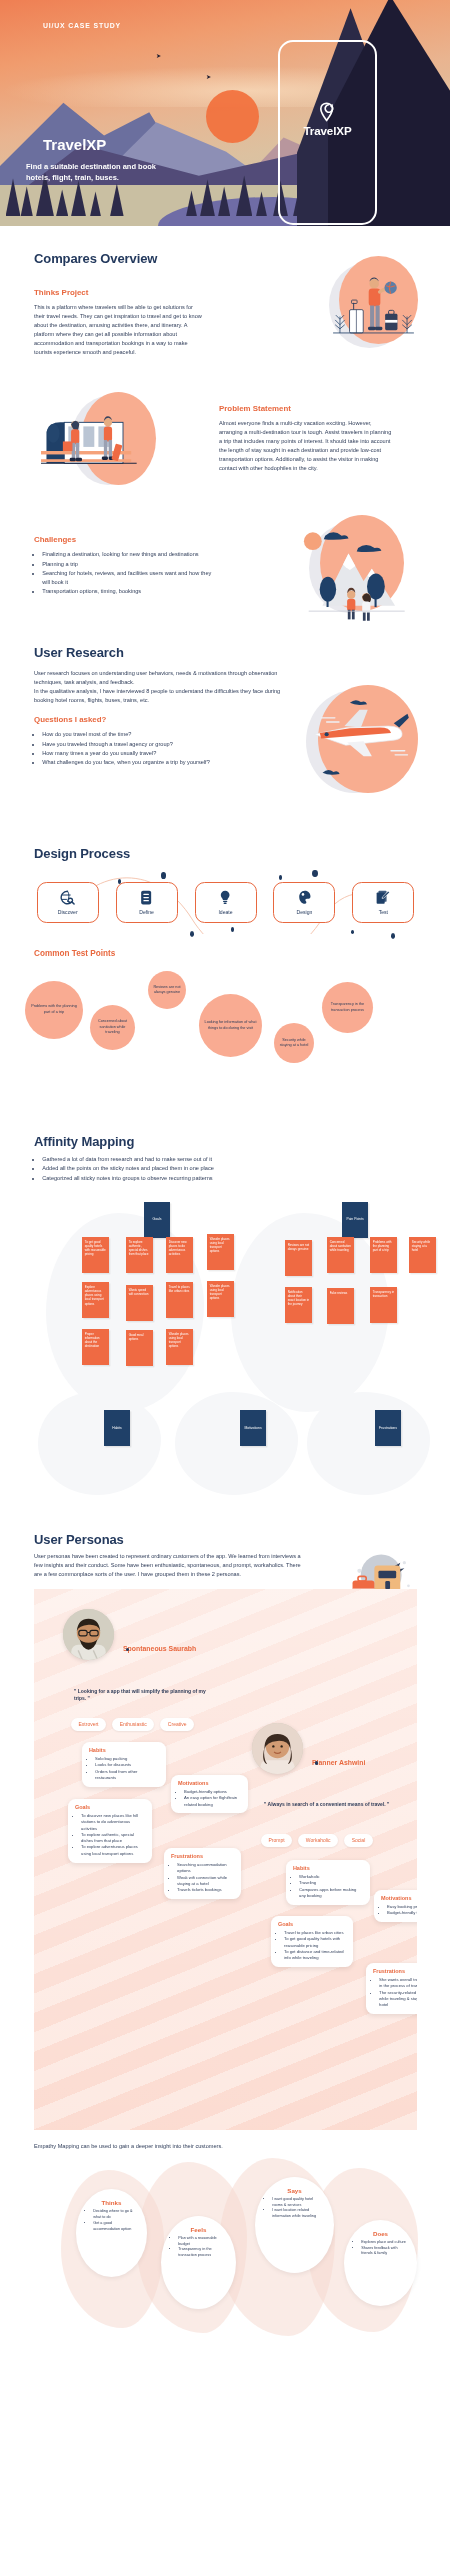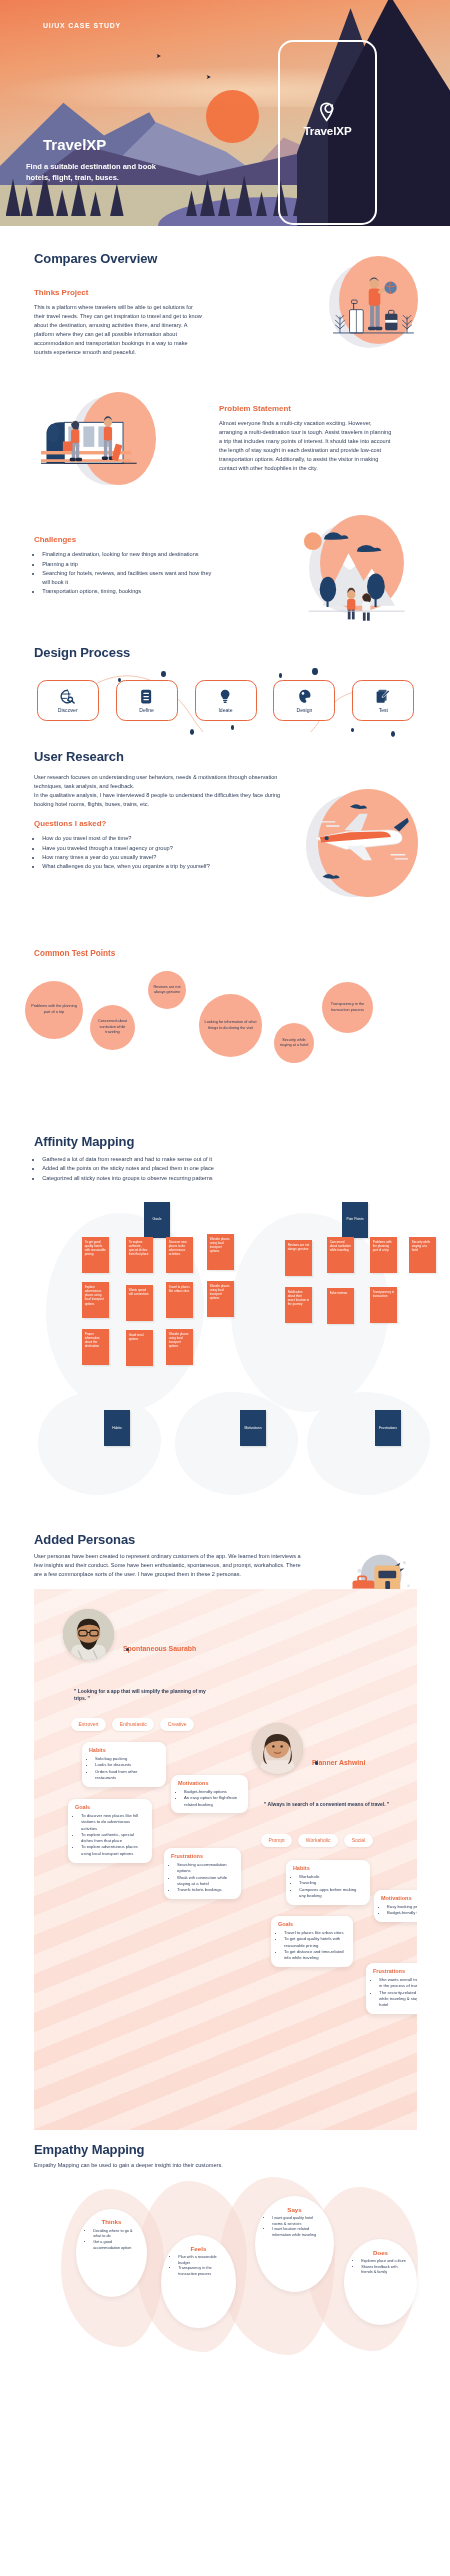--- a/index.html
+++ b/index.html
@@ -351,85 +351,20 @@
         <circle cx="104" cy="120" r="6" fill="#e5ac82"></circle>
         <path d="M98 119 q6 -10 12 -1 q2 6 -1 9 q-9 2 -11 -8z" fill="#3b2b24"></path>
         <rect x="98" y="126" width="12" height="18" rx="4" fill="#f5f6f8"></rect>
         <rect x="99" y="142" width="4" height="12" fill="#33405c"></rect>
         <rect x="105" y="142" width="4" height="12" fill="#33405c"></rect>
         <line x1="20" y1="140" x2="160" y2="140" stroke="#c8cbd4" stroke-width="1.2"></line>
       </svg>
     </div>
   </div>
 
-  <div class="section process">
-    <h2 class="sec-title">Design Process</h2>
-
-    <div class="process-row">
-      <svg class="swoosh" viewBox="0 0 500 92" preserveAspectRatio="none">
-        <path d="M10 70 C 60 -10, 150 -10, 200 70 C 250 150, 340 150, 390 70 C 420 22, 470 22, 492 60" stroke="#f3c3ad" stroke-width="1.4" fill="none"></path>
-      </svg>
-      <span class="dot" style="width:3.4px;height:4.8px;left:84px;top:-2.7px;"></span>
-      <span class="dot" style="width:4.8px;height:6.2px;left:127px;top:-9.6px;"></span>
-      <span class="dot" style="width:3.4px;height:4.8px;left:245px;top:-6.9px;"></span>
-      <span class="dot" style="width:5.5px;height:6.9px;left:278px;top:-12.3px;"></span>
-      <span class="dot" style="width:4.1px;height:5.5px;left:156px;top:49px;"></span>
-      <span class="dot" style="width:3.4px;height:4.8px;left:197px;top:45px;"></span>
-      <span class="dot" style="width:3.4px;height:4.1px;left:317px;top:48px;"></span>
-      <span class="dot" style="width:4.1px;height:5.5px;left:357px;top:51px;"></span>
-
-      <div class="proc-card">
-        <svg width="15" height="15" viewBox="0 0 24 24">
-          <path d="M12 2a10 10 0 1 0 5 18.6" stroke="#1f4068" stroke-width="2.2" fill="none" stroke-linecap="round"></path>
-          <path d="M12 2c3 3 3 12 0 17 M3 8h14 M3 15h8" stroke="#1f4068" stroke-width="1.6" fill="none"></path>
-          <circle cx="16.5" cy="16.5" r="4.5" fill="#1f4068"></circle>
-          <circle cx="16.5" cy="16.5" r="2.2" fill="#fff"></circle>
-          <line x1="19" y1="19" x2="22.5" y2="22.5" stroke="#1f4068" stroke-width="2.4" stroke-linecap="round"></line>
-        </svg>
-        <span class="lbl">Discover</span>
-      </div>
-
-      <div class="proc-card">
-        <svg width="12.3" height="15" viewBox="0 0 18 24">
-          <rect x="1" y="1" width="16" height="22" rx="3" fill="#1f4068"></rect>
-          <rect x="4.5" y="6" width="9" height="2" rx="1" fill="#fff"></rect>
-          <rect x="4.5" y="11" width="9" height="2" rx="1" fill="#fff"></rect>
-          <rect x="4.5" y="16" width="9" height="2" rx="1" fill="#fff"></rect>
-        </svg>
-        <span class="lbl">Define</span>
-      </div>
-
-      <div class="proc-card">
-        <svg width="12.3" height="15" viewBox="0 0 18 24">
-          <path d="M9 1 a7 7 0 0 1 7 7 c0 4 -3 5 -3.5 8 h-7 C5 13 2 12 2 8 a7 7 0 0 1 7 -7z" fill="#1f4068"></path>
-          <rect x="5.5" y="17" width="7" height="2" rx="1" fill="#1f4068"></rect>
-          <rect x="6.5" y="20" width="5" height="2.4" rx="1.2" fill="#1f4068"></rect>
-        </svg>
-        <span class="lbl">Ideate</span>
-      </div>
-
-      <div class="proc-card">
-        <svg width="13.7" height="15" viewBox="0 0 20 24">
-          <path d="M10 1 C4 1 1 6 1 11 c0 6 4 11 9 11 c3 0 3 -3 1.5 -4.5 C10 16 11 14 13.5 14 H16 c2.2 0 3 -2 3 -4 C19 5 15.5 1 10 1z" fill="#1f4068"></path>
-          <circle cx="7" cy="7" r="2.1" fill="#fff"></circle>
-        </svg>
-        <span class="lbl">Design</span>
-      </div>
-
-      <div class="proc-card">
-        <svg width="13.7" height="15" viewBox="0 0 22 24">
-          <rect x="1" y="4" width="13" height="18" rx="1.5" fill="#1f4068"></rect>
-          <rect x="4" y="1" width="13" height="18" rx="1.5" fill="#1f4068" opacity=".85"></rect>
-          <path d="M19.5 2 L21.5 4 L12.5 13 L9.8 13.6 L10.4 11z" fill="#1f4068" stroke="#fff" stroke-width="1"></path>
-        </svg>
-        <span class="lbl">Test</span>
-      </div>
-    </div>
-  </div>
-
   <div class="section research">
     <h2 class="sec-title">User Research</h2>
 
     <div class="research-text" style="margin-top:9.6px;">
       <p class="body">User research focuses on understanding user behaviors, needs &amp; motivations through observation techniques, task analysis, and feedback.</p>
       <p class="body">In the qualitative analysis, I have interviewed 8 people to understand the difficulties they face during booking hotel rooms, flights, buses, trains, etc.</p>
       <h3 class="sub-title" style="margin-top:9.6px;">Questions I asked?</h3>
       <ul class="bullets">
         <li class="body">How do you travel most of the time?</li>
         <li class="body">Have you traveled through a travel agency or group?</li>
@@ -453,20 +388,85 @@
         <g stroke="#eef0f3" stroke-width="2" stroke-linecap="round">
           <line x1="22" y1="48" x2="42" y2="48"></line>
             <line x1="30" y1="54" x2="48" y2="54"></line>
           <line x1="124" y1="96" x2="144" y2="96"></line>
             <line x1="130" y1="102" x2="148" y2="102"></line>
         </g>
       </svg>
     </div>
   </div>
 
+  <div class="section process">
+    <h2 class="sec-title">Design Process</h2>
+
+    <div class="process-row">
+      <svg class="swoosh" viewBox="0 0 500 92" preserveAspectRatio="none">
+        <path d="M10 70 C 60 -10, 150 -10, 200 70 C 250 150, 340 150, 390 70 C 420 22, 470 22, 492 60" stroke="#f3c3ad" stroke-width="1.4" fill="none"></path>
+      </svg>
+      <span class="dot" style="width:3.4px;height:4.8px;left:84px;top:-2.7px;"></span>
+      <span class="dot" style="width:4.8px;height:6.2px;left:127px;top:-9.6px;"></span>
+      <span class="dot" style="width:3.4px;height:4.8px;left:245px;top:-6.9px;"></span>
+      <span class="dot" style="width:5.5px;height:6.9px;left:278px;top:-12.3px;"></span>
+      <span class="dot" style="width:4.1px;height:5.5px;left:156px;top:49px;"></span>
+      <span class="dot" style="width:3.4px;height:4.8px;left:197px;top:45px;"></span>
+      <span class="dot" style="width:3.4px;height:4.1px;left:317px;top:48px;"></span>
+      <span class="dot" style="width:4.1px;height:5.5px;left:357px;top:51px;"></span>
+
+      <div class="proc-card">
+        <svg width="15" height="15" viewBox="0 0 24 24">
+          <path d="M12 2a10 10 0 1 0 5 18.6" stroke="#1f4068" stroke-width="2.2" fill="none" stroke-linecap="round"></path>
+          <path d="M12 2c3 3 3 12 0 17 M3 8h14 M3 15h8" stroke="#1f4068" stroke-width="1.6" fill="none"></path>
+          <circle cx="16.5" cy="16.5" r="4.5" fill="#1f4068"></circle>
+          <circle cx="16.5" cy="16.5" r="2.2" fill="#fff"></circle>
+          <line x1="19" y1="19" x2="22.5" y2="22.5" stroke="#1f4068" stroke-width="2.4" stroke-linecap="round"></line>
+        </svg>
+        <span class="lbl">Discover</span>
+      </div>
+
+      <div class="proc-card">
+        <svg width="12.3" height="15" viewBox="0 0 18 24">
+          <rect x="1" y="1" width="16" height="22" rx="3" fill="#1f4068"></rect>
+          <rect x="4.5" y="6" width="9" height="2" rx="1" fill="#fff"></rect>
+          <rect x="4.5" y="11" width="9" height="2" rx="1" fill="#fff"></rect>
+          <rect x="4.5" y="16" width="9" height="2" rx="1" fill="#fff"></rect>
+        </svg>
+        <span class="lbl">Define</span>
+      </div>
+
+      <div class="proc-card">
+        <svg width="12.3" height="15" viewBox="0 0 18 24">
+          <path d="M9 1 a7 7 0 0 1 7 7 c0 4 -3 5 -3.5 8 h-7 C5 13 2 12 2 8 a7 7 0 0 1 7 -7z" fill="#1f4068"></path>
+          <rect x="5.5" y="17" width="7" height="2" rx="1" fill="#1f4068"></rect>
+          <rect x="6.5" y="20" width="5" height="2.4" rx="1.2" fill="#1f4068"></rect>
+        </svg>
+        <span class="lbl">Ideate</span>
+      </div>
+
+      <div class="proc-card">
+        <svg width="13.7" height="15" viewBox="0 0 20 24">
+          <path d="M10 1 C4 1 1 6 1 11 c0 6 4 11 9 11 c3 0 3 -3 1.5 -4.5 C10 16 11 14 13.5 14 H16 c2.2 0 3 -2 3 -4 C19 5 15.5 1 10 1z" fill="#1f4068"></path>
+          <circle cx="7" cy="7" r="2.1" fill="#fff"></circle>
+        </svg>
+        <span class="lbl">Design</span>
+      </div>
+
+      <div class="proc-card">
+        <svg width="13.7" height="15" viewBox="0 0 22 24">
+          <rect x="1" y="4" width="13" height="18" rx="1.5" fill="#1f4068"></rect>
+          <rect x="4" y="1" width="13" height="18" rx="1.5" fill="#1f4068" opacity=".85"></rect>
+          <path d="M19.5 2 L21.5 4 L12.5 13 L9.8 13.6 L10.4 11z" fill="#1f4068" stroke="#fff" stroke-width="1"></path>
+        </svg>
+        <span class="lbl">Test</span>
+      </div>
+    </div>
+  </div>
+
   <div class="section" style="margin-top:12.3px;">
     <h3 class="sub-title" style="font-size:8.2px;">Common Test Points</h3>
   </div>
   <div class="section pain">
     <div class="pp-bubble" style="left:25px;  top:16.4px;  width:58px;  height:58px;">Problems with the planning part of a trip</div>
     <div class="pp-bubble" style="left:90px; top:41px;  width:45px;  height:45px;">Concerned about sanitation while traveling</div>
     <div class="pp-bubble" style="left:148px; top:6.9px;  width:38px;  height:38px;">Reviews are not always genuine</div>
     <div class="pp-bubble" style="left:199px; top:30px;  width:63px;  height:63px;">Looking for information of what things to do during the visit</div>
     <div class="pp-bubble" style="left:274px; top:59px;  width:40px;  height:40px;">Security while staying at a hotel</div>
     <div class="pp-bubble" style="left:322px; top:18px;  width:51px;  height:51px;">Transparency in the transaction process</div>
@@ -509,21 +509,21 @@
       <div class="sticky" style="left:293px; top:45px;">Concerned about sanitation while traveling</div>
       <div class="sticky" style="left:336px; top:45px;">Problems with the planning part of a trip</div>
       <div class="sticky" style="left:375px; top:45px;">Security while staying at a hotel</div>
       <div class="sticky" style="left:251px; top:95px;">Notification about their exact location in the journey</div>
       <div class="sticky" style="left:293px; top:96px;">Fake reviews</div>
       <div class="sticky" style="left:336px; top:95px;">Transparency in transaction</div>
     </div>
   </div>
 
   <div class="section personas">
-    <h2 class="sec-title">Added Personas</h2>
+    <h2 class="sec-title">User Personas</h2>
     <p class="body persona-intro" style="margin-top:5.5px;">User personas have been created to represent ordinary customers of the app. We learned from interviews a few insights and their conduct. Some have been enthusiastic, spontaneous, and prompt, workaholics. There are a few commonplace sorts of the user. I have grouped them in these 2 personas.</p>
 
     <div class="pers-art">
       <svg width="75" height="69" viewBox="0 0 110 100">
         <circle cx="56" cy="36" r="30" fill="#c9ced6"></circle>
         <circle cx="24" cy="30" r="3" fill="#e2e5ea"></circle>
         <circle cx="90" cy="18" r="2.4" fill="#e2e5ea"></circle>
         <circle cx="96" cy="52" r="2" fill="#e2e5ea"></circle>
         <path d="M70 26 l14 -8 l-4 10 l10 -2 l-12 10 z" fill="#2e3e5c"></path>
         <rect x="46" y="22" width="38" height="62" rx="5" fill="#f0b97d"></rect>
@@ -654,21 +654,20 @@
         <h4>Frustrations</h4>
         <ul>
           <li>She wants overall transparency in the process of transaction</li>
           <li>The security-related concern while traveling &amp; staying at a hotel</li>
         </ul>
       </div>
     </div>
   </div>
 
   <div class="section empathy">
-    <h2 class="sec-title">Empathy Mapping</h2>
     <p class="body" style="margin-top:4.1px;">Empathy Mapping can be used to gain a deeper insight into their customers.</p>
 
     <div class="emp-board">
       <div class="emp-blob" style="left:27px;  top:12.3px;  width:103px; height:158px;"></div>
       <div class="emp-blob" style="left:103px; top:4.1px;   width:110px; height:171px;"></div>
       <div class="emp-blob" style="left:185px; top:0px;   width:116px; height:178px;"></div>
       <div class="emp-blob" style="left:274px; top:9.6px;  width:110px; height:164px;"></div>
 
       <div class="emp-bubble" style="left:42px;  top:31.5px;  width:71px; height:88px;">
         <h4>Thinks</h4>

